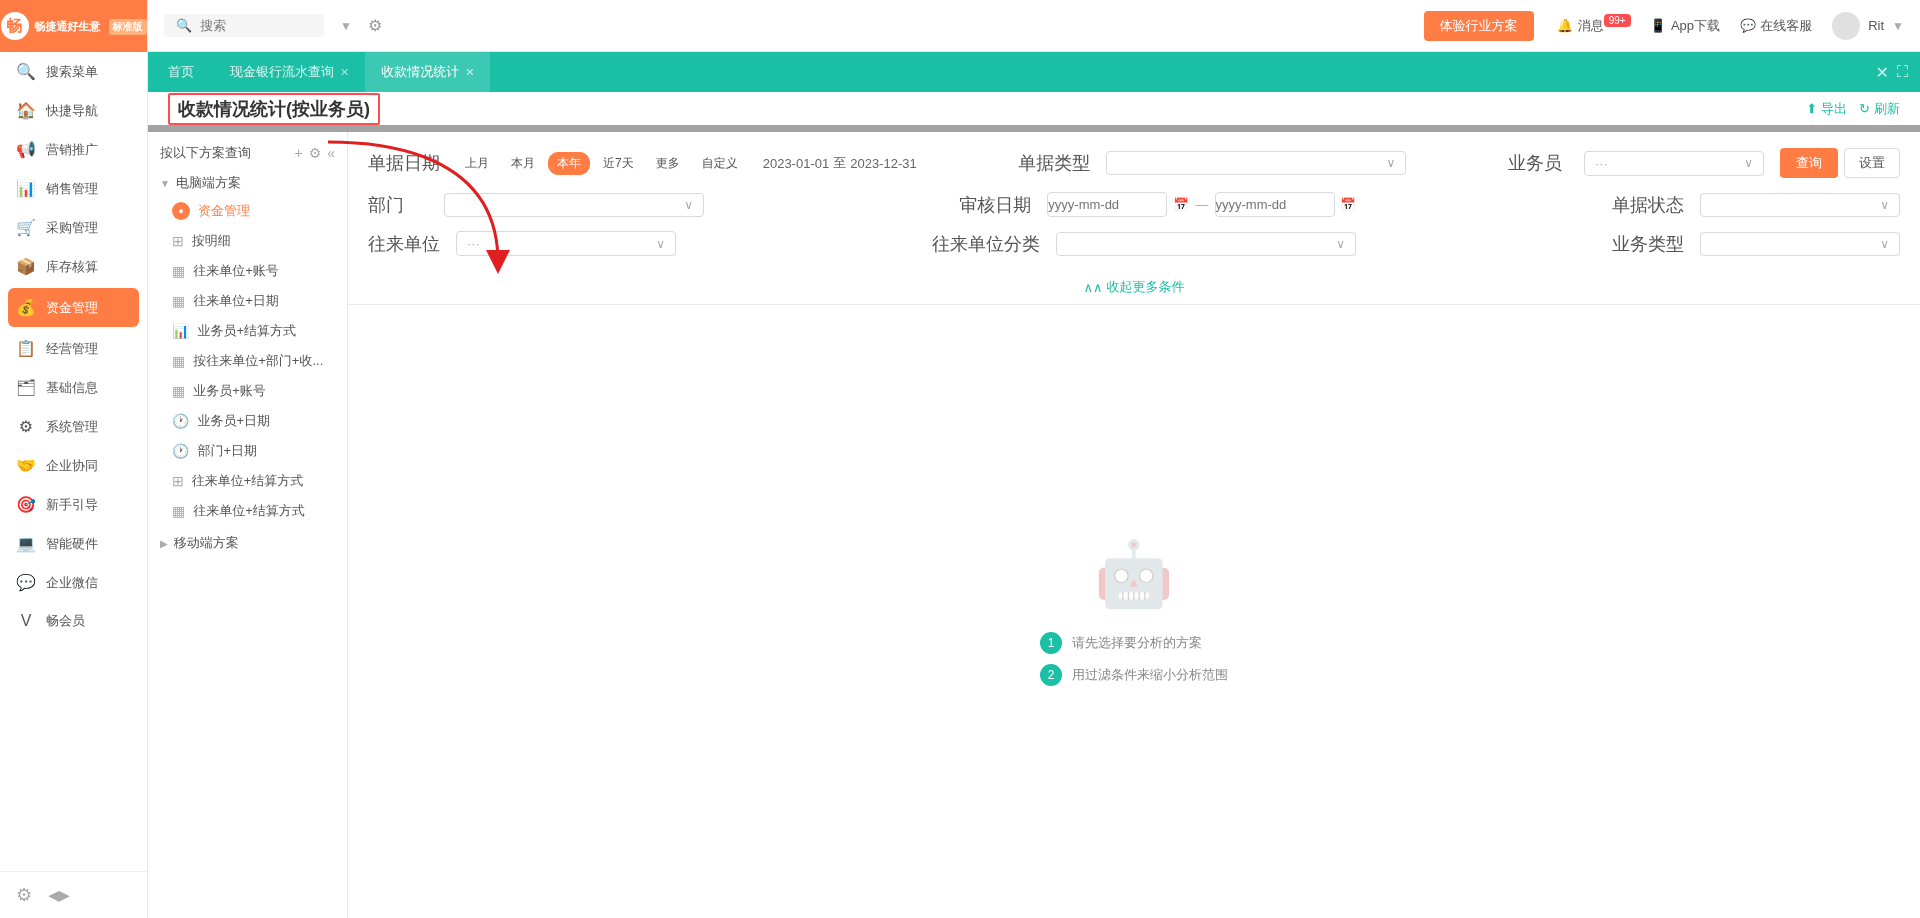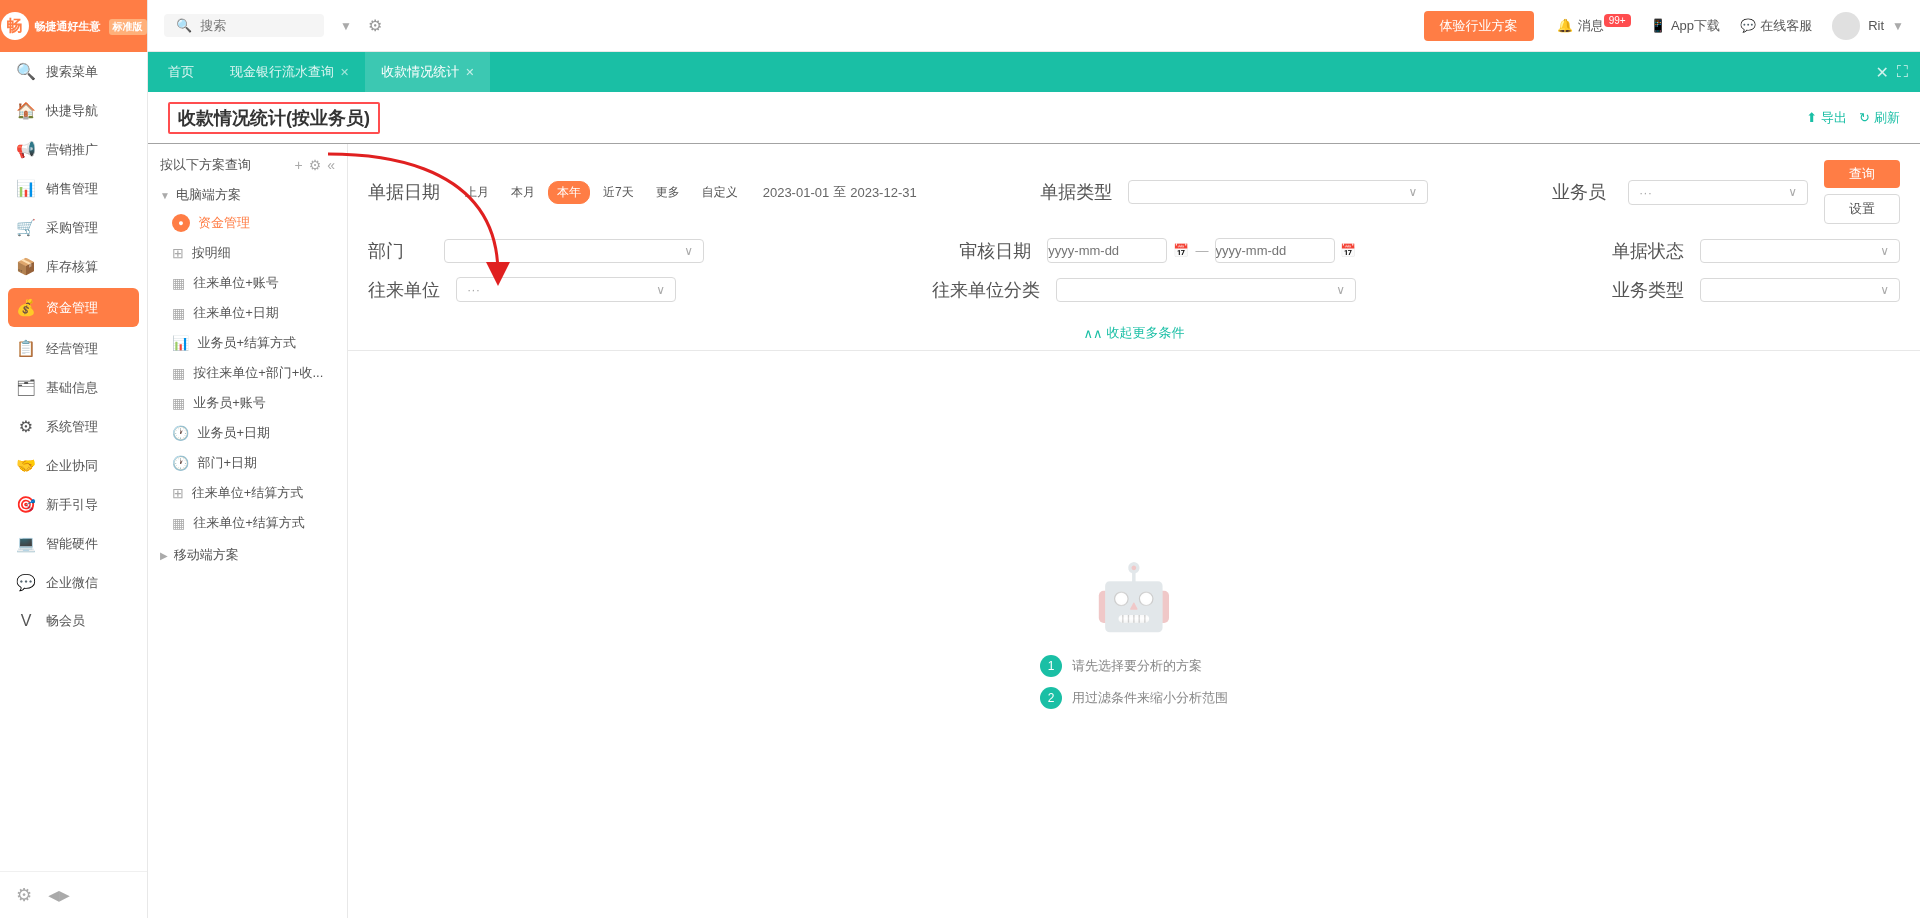--- a/index.html
+++ b/index.html
@@ -114,25 +114,25 @@
       font-size: 13px; position: relative;
     }
     .tab.active { background: rgba(255,255,255,0.15); color: #fff; font-weight: 400; }
     .tab-home { padding: 8px 20px; }
     .tab-close { font-size: 11px; opacity: 0.7; }
     .tabbar-right { margin-left: auto; display: flex; align-items: center; padding: 0 12px; gap: 8px; }
     .tabbar-right-btn { color: rgba(255,255,255,0.8); font-size: 16px; cursor: pointer; }
 
     
     .page-header {
-      height: 52px;
+      height: 40px;
       background: #fff;
       display: flex; align-items: center;
       padding: 0 20px;
-      border-bottom: 1px solid #a3a3a3;
+      border-bottom: 7px solid #a3a3a3;
       flex-shrink: 0;
       justify-content: space-between;
     }
     .page-title {
       font-size: 18px; font-weight: bold; color: #333;
       border: 2px solid #ff4d4f; padding: 2px 8px; border-radius: 2px;
     }
     .page-header-actions { display: flex; gap: 12px; align-items: center; }
     .header-action-btn {
       display: flex; align-items: center; gap: 4px; color: #1abfa5; cursor: pointer; font-size: 13px;
@@ -217,29 +217,29 @@
     }
     .filter-dash { color: #aaa; }
     .filter-calendar { color: #aaa; cursor: pointer; }
     .collapse-bar {
       display: flex; align-items: center; justify-content: center;
       padding: 8px; cursor: pointer; color: #1abfa5; font-size: 13px; gap: 4px;
     }
 
     
     .query-btns {
-      display: flex; flex-direction: column; gap: 6px; margin-left: auto;
+      display: flex; gap: 6px; margin-left: auto;
     }
     .query-btn {
       background: #ff7d45; color: #fff; border: none; border-radius: 4px;
       padding: 5px 16px; font-size: 13px; cursor: pointer; text-align: center;
     }
     .settings-btn {
       background: #fff; color: #555; border: 1px solid #d9d9d9; border-radius: 4px;
-      padding: 5px 24px; font-size: 13px; cursor: pointer; text-align: center; font-family: Liberation Serif, serif;
+      padding: 5px 14px; font-size: 13px; cursor: pointer; text-align: center; font-family: Liberation Serif, serif;
     }
 
     
     .results-area {
       flex: 1;
       background: #fff;
       display: flex; flex-direction: column; align-items: center; justify-content: center;
       gap: 20px;
       overflow: hidden;
     }

